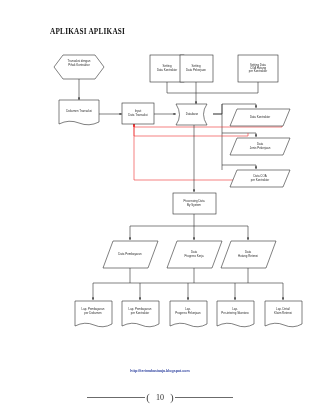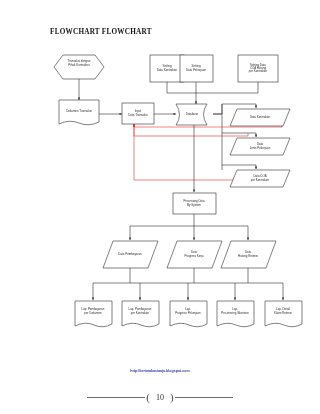--- a/index.html
+++ b/index.html
@@ -63,21 +63,21 @@
     font-family:"Liberation Serif", serif;
     font-size:8px;color:#2a2a2a;
     padding:0 5px;
   }
 </style>
 </head>
 <body>
 
 <div id="page">
 
-  <div id="title">FLOWCHART FLOWCHART</div>
+  <div id="title">APLIKASI APLIKASI</div>
 
   <svg id="flow" viewBox="0 0 320 414">
     <defs>
       <marker id="ah" markerWidth="5" markerHeight="5" refX="4.2" refY="1.8" orient="auto" markerUnits="strokeWidth">
         <path d="M0,0 L4.4,1.8 L0,3.6 z" fill="#2b2b2b"></path>
       </marker>
       <marker id="ahr" markerWidth="5" markerHeight="5" refX="4.2" refY="1.8" orient="auto" markerUnits="strokeWidth">
         <path d="M0,0 L4.4,1.8 L0,3.6 z" fill="#ee2b2b"></path>
       </marker>
     </defs>

